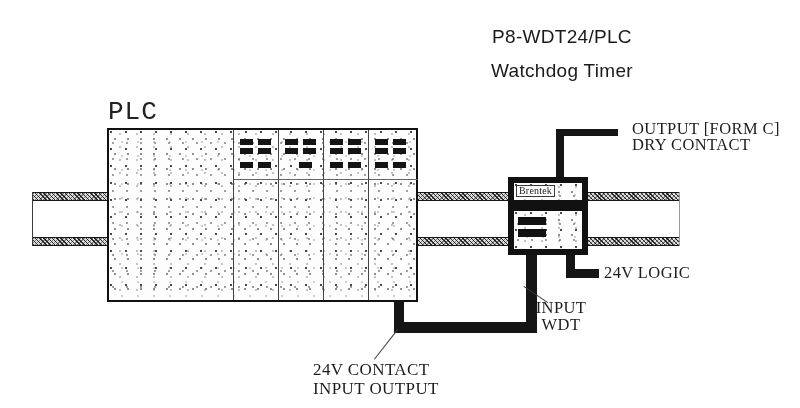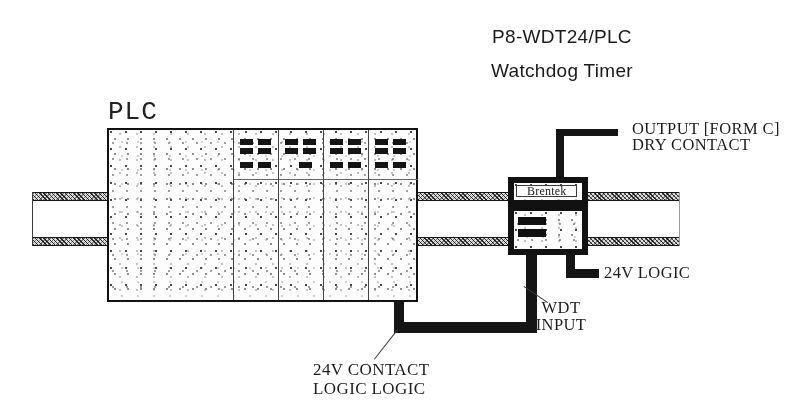--- a/index.html
+++ b/index.html
@@ -54,21 +54,21 @@
   
   .wdt{
     position:absolute;left:508px;top:177px;width:80px;height:78px;
     border:6px solid #111;box-sizing:border-box;background:#fff;
   }
   .wdt-top{position:absolute;left:0;right:0;top:0;height:17px;}
   .wdt-band{position:absolute;left:0;right:0;top:17px;height:11px;background:#111;}
   .wdt-bottom{position:absolute;left:0;right:0;top:28px;bottom:0;}
   .brand{
     position:absolute;left:2px;top:2px;background:#fff;border:1px solid #3a3a3a;
-    font-size:12px;line-height:10px;padding:0 10px;letter-spacing:0.2px;color:#222;
+    font-size:10px;line-height:10px;padding:0 2px;letter-spacing:0.2px;color:#222;
   }
   .wdt-bar{position:absolute;left:4px;width:28px;height:8px;background:#111;}
   
   .wire{position:absolute;background:#151515;}
   
   .pointer{position:absolute;height:0;border-top:1.3px solid #3a3a3a;transform-origin:0 0;}
   
   .callout{position:absolute;font-size:16.5px;line-height:16.5px;letter-spacing:0.4px;color:#1d1d1d;}
   .callout div{white-space:nowrap;}
   #lbl-dry{left:632px;top:121px;line-height:15.5px;}
@@ -167,21 +167,21 @@
 
   <div class="pointer" style="left:374px;top:359px;width:38px;transform:rotate(-52deg);"></div>
   <div class="pointer" style="left:524px;top:286px;width:29px;transform:rotate(34deg);"></div>
 
   <div class="callout" id="lbl-dry">
     <div>OUTPUT [FORM C]</div>
     <div>DRY CONTACT</div>
   </div>
   <div class="callout" id="lbl-power">24V LOGIC</div>
   <div class="callout" id="lbl-wdt">
+    <div>INPUT</div>
     <div>WDT</div>
-    <div>INPUT</div>
   </div>
   <div class="callout" id="lbl-sourcing">
     <div>24V CONTACT</div>
-    <div>LOGIC LOGIC</div>
+    <div>INPUT OUTPUT</div>
   </div>
 
 </div>
 
 </body></html>

